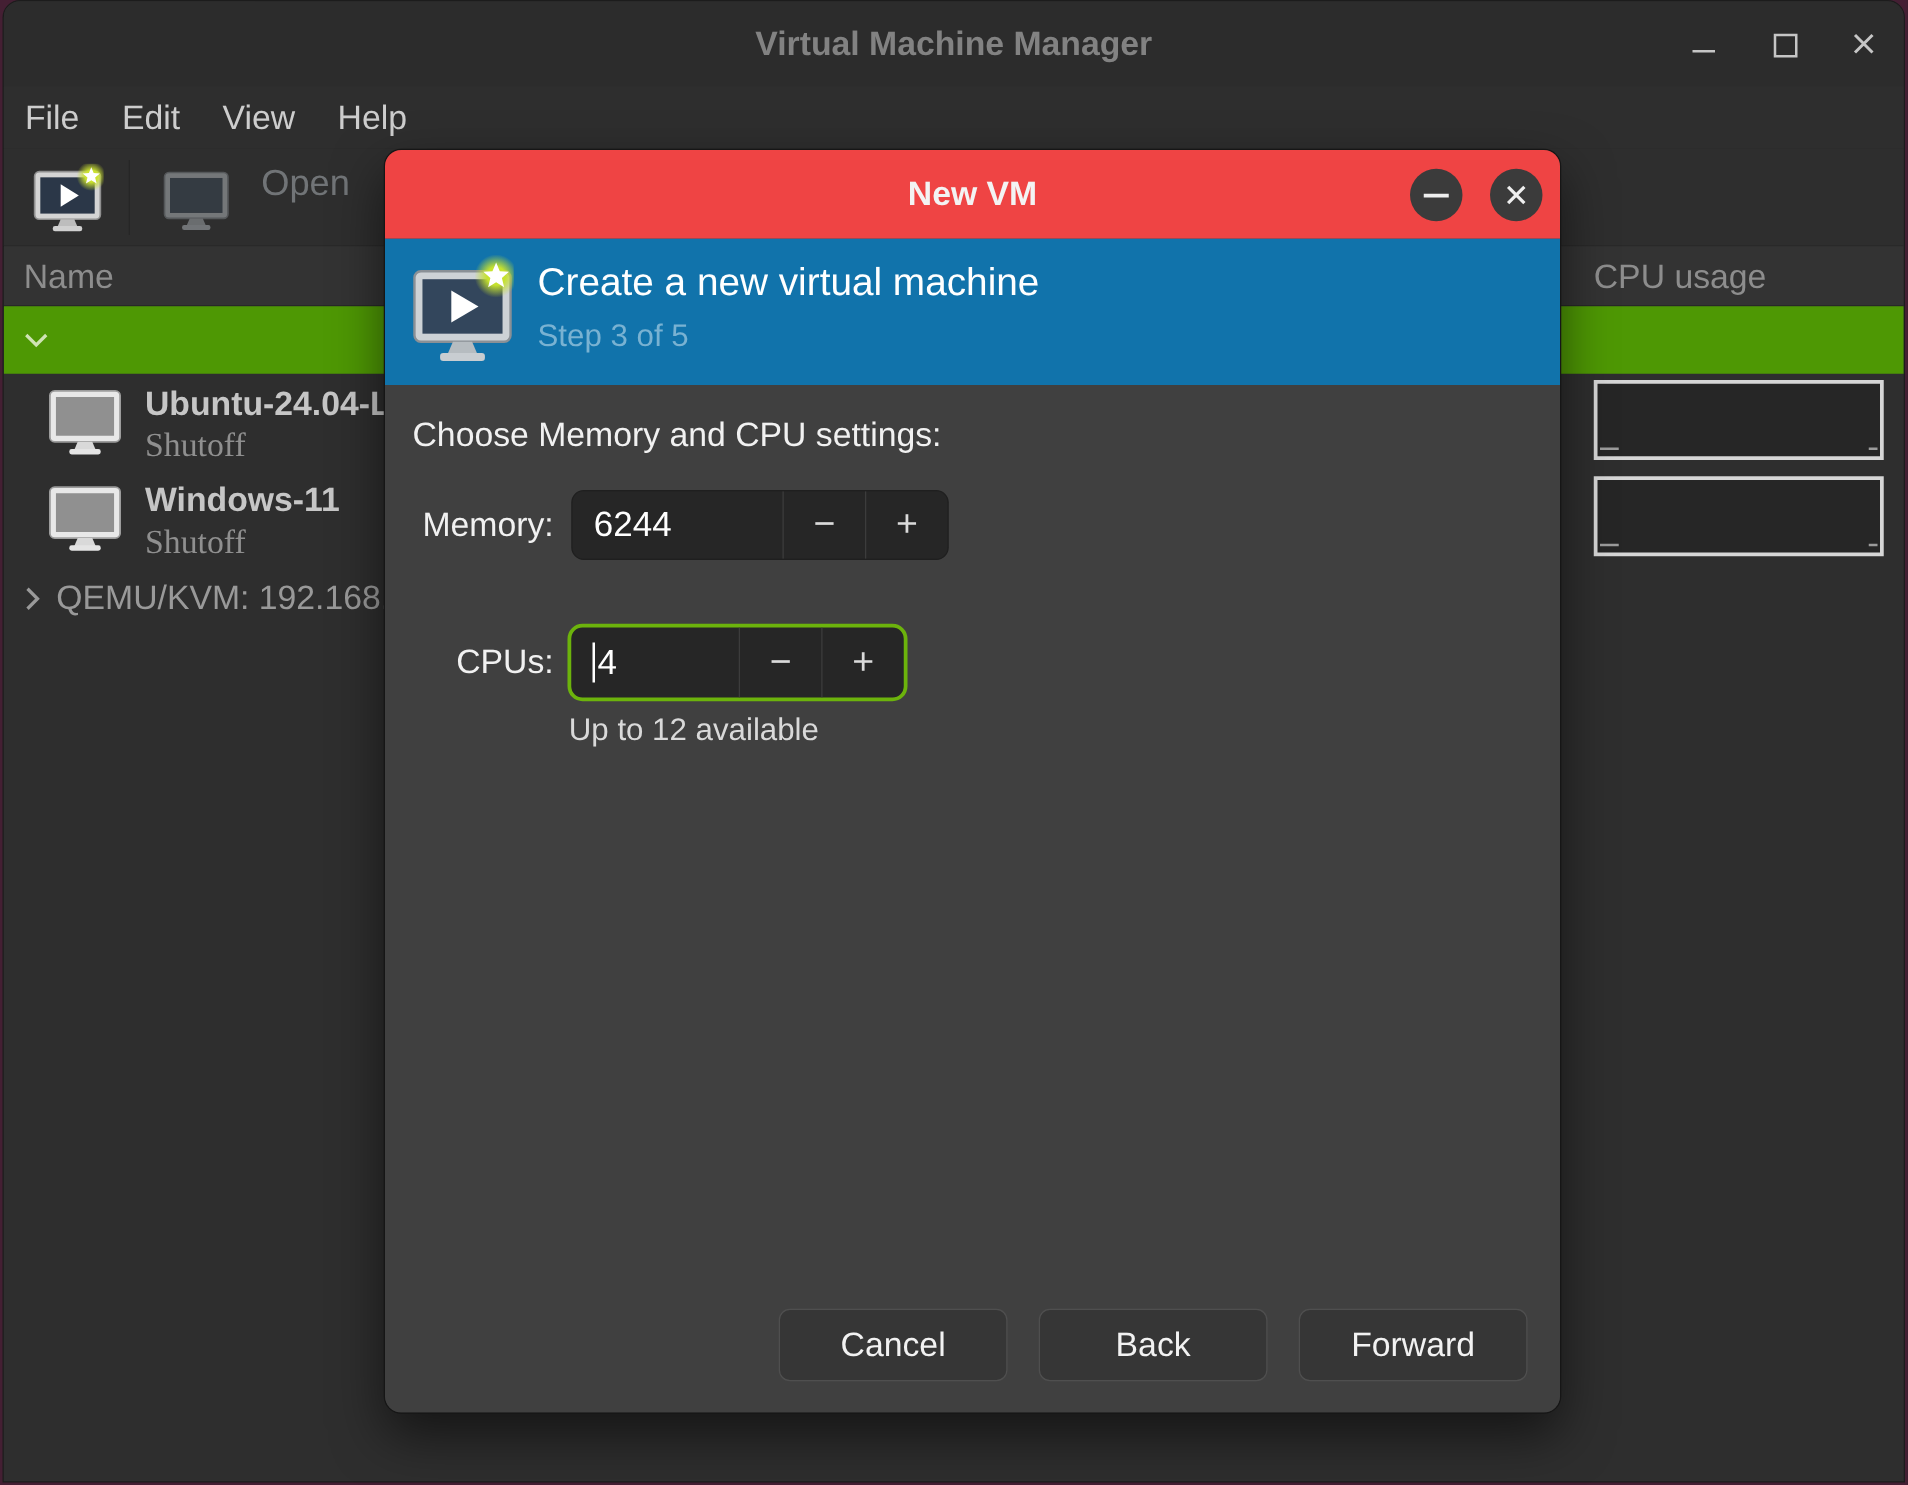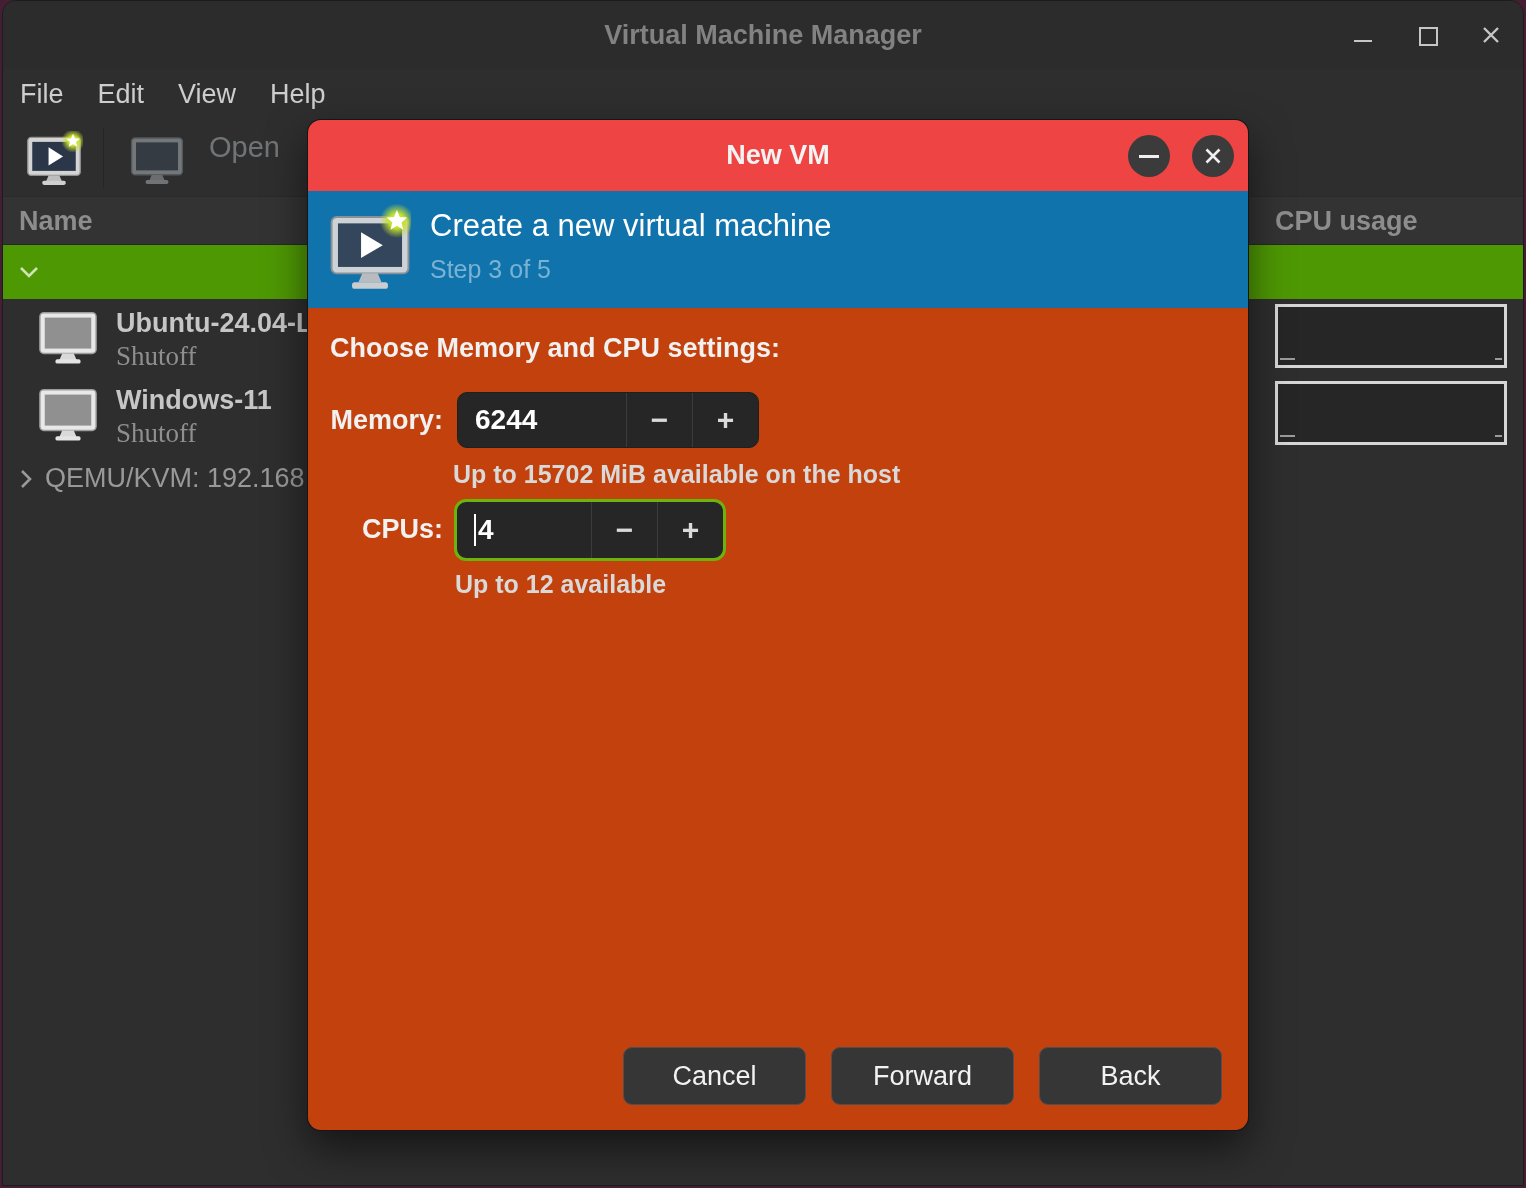--- a/index.html
+++ b/index.html
@@ -30,21 +30,21 @@
   .tb-newvm { position: absolute; left: 22px; top: 12px; width: 58px; height: 56px; }
   .tb-sep { position: absolute; left: 100px; top: 9px; width: 1px; height: 60px; background: #262626; }
   .tb-open { position: absolute; left: 126px; top: 12px; display: flex; align-items: flex-start; gap: 24px;
              opacity: 0.62; }
   .tb-open svg { width: 56px; height: 56px; }
   .tb-open-label { color: #9aa0a4; font-size: 29px; }
 
   .col-headers { position: absolute; left: 0; right: 0; top: 196px; height: 48px; background: #333333;
                  border-bottom: 1px solid #282828; }
   .col-h { position: absolute; top: 0; height: 48px; line-height: 48px; color: #8d8d8d;
-           font-size: 27px; font-weight: bold; }
+           font-size: 27px; font-weight: normal; }
   .col-h-name { left: 16px; }
   .col-h-cpu { left: 1272px; }
 
   .row-connection { position: absolute; left: 0; right: 0; top: 244px; height: 54px; background: #4e9804; }
   .row-connection .chev { position: absolute; left: 15px; top: 20px; }
   .row-connection .lbl { position: absolute; left: 43px; top: 0; height: 54px; line-height: 54px;
                          color: #e2eed2; font-size: 27px; }
 
   .vm-row { position: absolute; left: 0; width: 306px; height: 74px; }
   .vm-row svg { position: absolute; left: 34px; top: 4px; width: 62px; height: 62px; }
@@ -73,21 +73,21 @@
                 background: #3b3b3b; }
   .dlg-min { left: 820px; } .dlg-close { left: 884px; }
   .dlg-min::after { content:""; position: absolute; left: 11px; right: 11px; top: 20px; height: 2.5px; background: #efefef; }
   .dlg-close svg { position: absolute; left: 11px; top: 11px; width: 20px; height: 20px; }
 
   .banner { position: absolute; left: 0; right: 0; top: 71px; height: 133px; background: #1173ab; }
   .banner svg { position: absolute; left: 21px; top: 13px; width: 82px; height: 90px; }
   .banner-title { position: absolute; left: 122px; top: 17px; color: #ffffff; font-size: 31px; }
   .banner-step { position: absolute; left: 122px; top: 64px; color: #79b2d2; font-size: 25px; }
 
-  .dlg-body { position: absolute; left: 0; right: 0; top: 188px; bottom: 0; background: #c2410c; font-weight: bold; }
+  .dlg-body { position: absolute; left: 0; right: 0; top: 188px; bottom: 0; background: #404040; }
   .heading { position: absolute; left: 22px; top: 25px; color: #f1f1f1; font-size: 27px; }
 
   .field-label { position: absolute; left: 0; width: 135px; text-align: right; color: #f1f1f1; font-size: 27px; }
   .lbl-memory { top: 97px; } .lbl-cpus { top: 206px; }
 
   .spinbox { position: absolute; display: flex; background: #262626; border: 1px solid #1f1f1f;
              border-radius: 10px; overflow: hidden; }
   .spin-memory { left: 149px; top: 84px; width: 302px; height: 56px; }
   .spin-cpus   { left: 146px; top: 191px; width: 272px; height: 62px; border: 3px solid #6cb30c; border-radius: 12px; }
   .spin-val { flex: 1 1 auto; display: flex; align-items: center; padding-left: 17px;
@@ -248,33 +248,32 @@
 
     <div class="dlg-body">
       <div class="heading">Choose Memory and CPU settings:</div>
 
       <div class="field-label lbl-memory">Memory:</div>
       <div class="spinbox spin-memory">
         <div class="spin-val">6244</div>
         <div class="spin-btn">−</div>
         <div class="spin-btn">+</div>
       </div>
-      <div class="helper helper-mem">Up to 15702 MiB available on the host</div>
 
       <div class="field-label lbl-cpus">CPUs:</div>
       <div class="spinbox spin-cpus">
         <div class="spin-val">
             <span class="caret"></span>
             <span>4</span>
           </div>
         <div class="spin-btn">−</div>
         <div class="spin-btn">+</div>
       </div>
       <div class="helper helper-cpu">Up to 12 available</div>
     </div>
 
     <div class="dlg-footer">
       <div class="btn">Cancel</div>
+      <div class="btn">Back</div>
       <div class="btn">Forward</div>
-      <div class="btn">Back</div>
     </div>
   </div>
 </div>
 
 </body></html>

